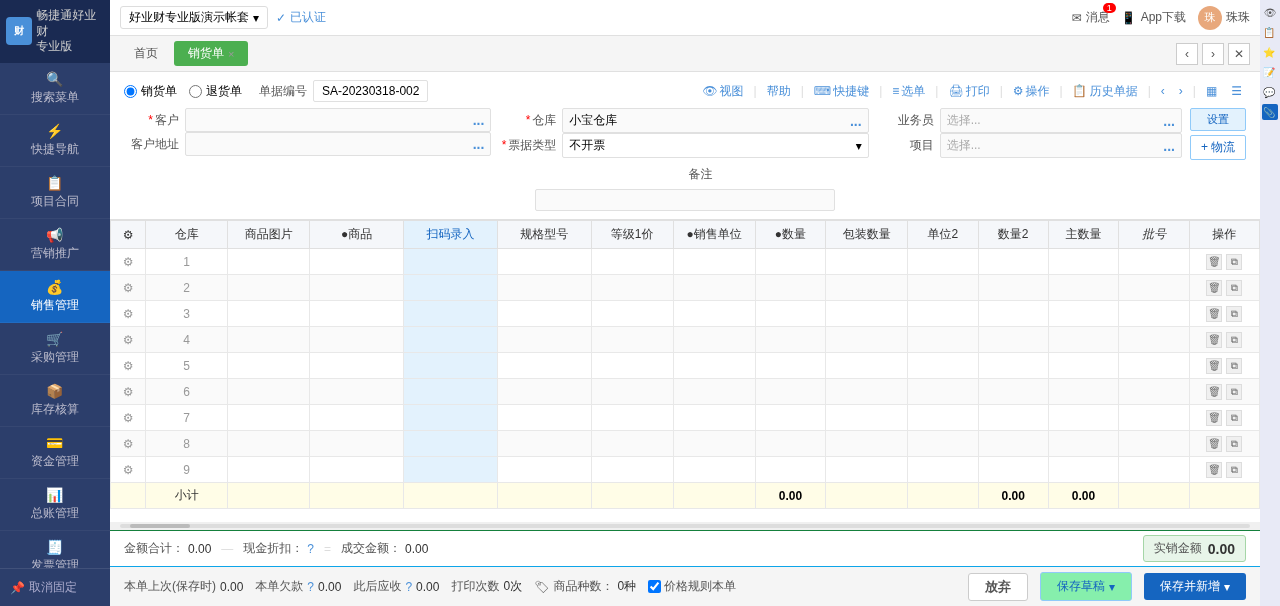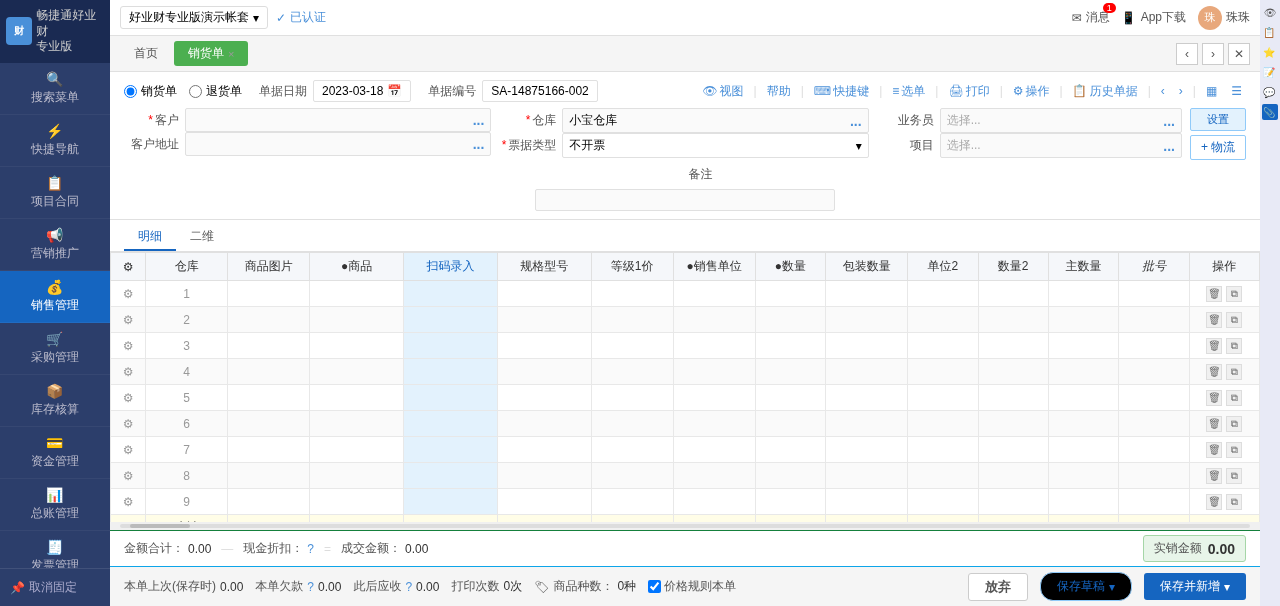--- a/index.html
+++ b/index.html
@@ -75,21 +75,21 @@
     
     .bottom-bar { background: white; border-top: 1px solid #15803d; padding: 4px 14px; display: flex; align-items: center; gap: 10px; }
     .bottom-item { display: flex; align-items: center; gap: 4px; }
     .bottom-divider { color: #ddd; }
     .bottom-label { color: #555; }
     .bottom-value { color: #333; font-weight: 500; }
     .footer-row { background: #f5f5f5; border-top: 1px solid #0ea5e9; padding: 5px 14px; display: flex; align-items: center; gap: 12px; }
     .footer-item { display: flex; align-items: center; gap: 4px; color: #555; }
     .footer-spacer { flex: 1; }
     .btn-abandon { border: 1px solid #ccc; background: white; padding: 4px 16px; border-radius: 3px; cursor: pointer; color: #555; font-size: 13px; font-weight: bold; }
-    .btn-save-draft { background: #000000; color: #1565c0; border: 1px solid #90caf9; padding: 5px 16px; border-radius: 13px; cursor: pointer; font-size: 13px; display: flex; align-items: center; gap: 4px; }
+    .btn-save-draft { background: #86efac; color: #1565c0; border: 1px solid #90caf9; padding: 5px 16px; border-radius: 3px; cursor: pointer; font-size: 13px; display: flex; align-items: center; gap: 4px; }
     .btn-save-new { background: #1565c0; color: white; border: none; padding: 5px 16px; border-radius: 3px; cursor: pointer; font-size: 13px; display: flex; align-items: center; gap: 4px; }
     .realamt-box { background: #e8f5e9; border: 1px solid #a5d6a7; padding: 4px 10px; border-radius: 3px; display: flex; align-items: center; gap: 6px; margin-left: auto; }
     .realamt-label { color: #555; }
     .realamt-value { color: #333; font-weight: bold; font-size: 14px; }
     .checkbox-item { display: flex; align-items: center; gap: 3px; }
     .right-panel { width: 20px; background: #e8eaf6; display: flex; flex-direction: column; align-items: center; padding: 4px 0; gap: 4px; }
     .right-panel-btn { width: 16px; height: 16px; display: flex; align-items: center; justify-content: center; font-size: 10px; color: #555; cursor: pointer; }
     .right-panel-active { background: #1565c0; color: white; border-radius: 2px; }
     .help-icon { color: #4a90d9; cursor: pointer; }
 
@@ -208,30 +208,23 @@
         <label class="radio-item">
           <input type="radio" name="order_type" checked="" style="">
           <span>销货单</span>
         </label>
         <label class="radio-item">
           <input type="radio" name="order_type" style="">
           <span>退货单</span>
         </label>
       </div>
       <div class="form-row">
-        <span class="form-label">单据日期</span>
-        <div class="field-date">
-          <span>2023-03-18</span>
-          <span>📅</span>
-        </div>
-      </div>
-      <div class="form-row">
         <span class="form-label">单据编号</span>
         <div class="field-date">
-          <span>SA-14875166-002</span>
+          <span>SA-20230318-002</span>
         </div>
       </div>
       <div style="margin-left:auto; display:flex; gap:6px; align-items:center;">
         <span class="toolbar-btn">👁 <span>视图</span></span>
         <span class="toolbar-sep">|</span>
         <span class="toolbar-btn">
             <span>帮助</span>
           </span>
         <span class="toolbar-sep">|</span>
         <span class="toolbar-btn">⌨ <span>快捷键</span></span>
@@ -315,24 +308,20 @@
       </div>
     </div>
 
     <div class="form-row" style="margin-top:6px;flex-direction:column;">
       <span class="form-label">备注</span>
       <div style="width:300px; height:22px; border:1px solid #e0e0e0; border-radius:2px; background:#fafafa;"></div>
     </div>
   </div>
 
   <div class="table-section">
-    <div class="table-tabs">
-      <div class="table-tab active">明细</div>
-      <div class="table-tab">二维</div>
-    </div>
     <div class="table-wrapper">
       <table>
         <thead>
           <tr id="table-header">
               <th style="width: 30px;"><span>⚙</span></th>
               <th style="width: 70px;"><span>仓库</span></th>
               <th style="width: 70px;"><span>商品图片</span></th>
               <th style="width: 80px;"><span>●商品</span></th>
               <th class="highlight" style="width: 80px;"><span>扫码录入</span></th>
               <th style="width: 80px;"><span>规格型号</span></th>

